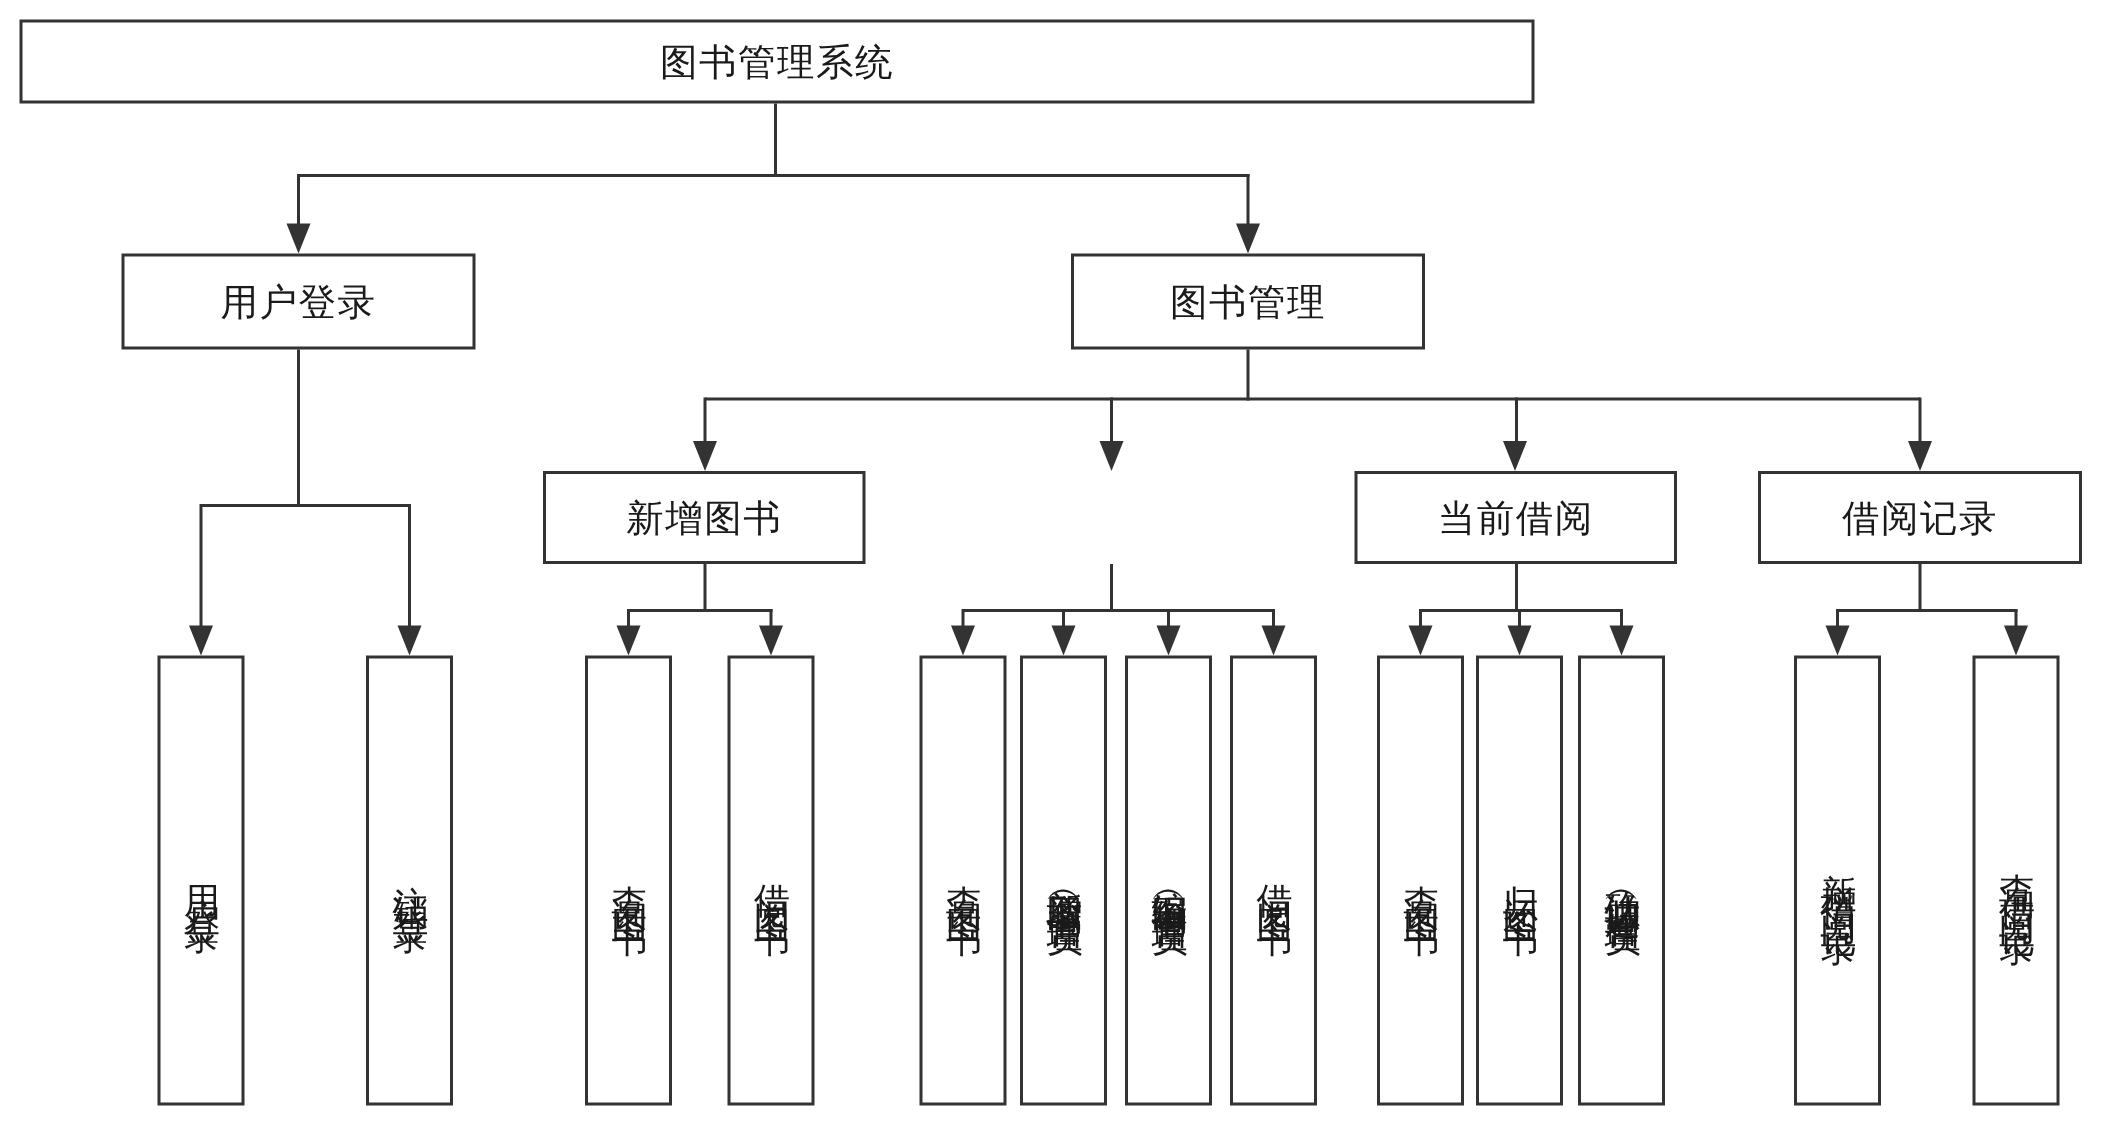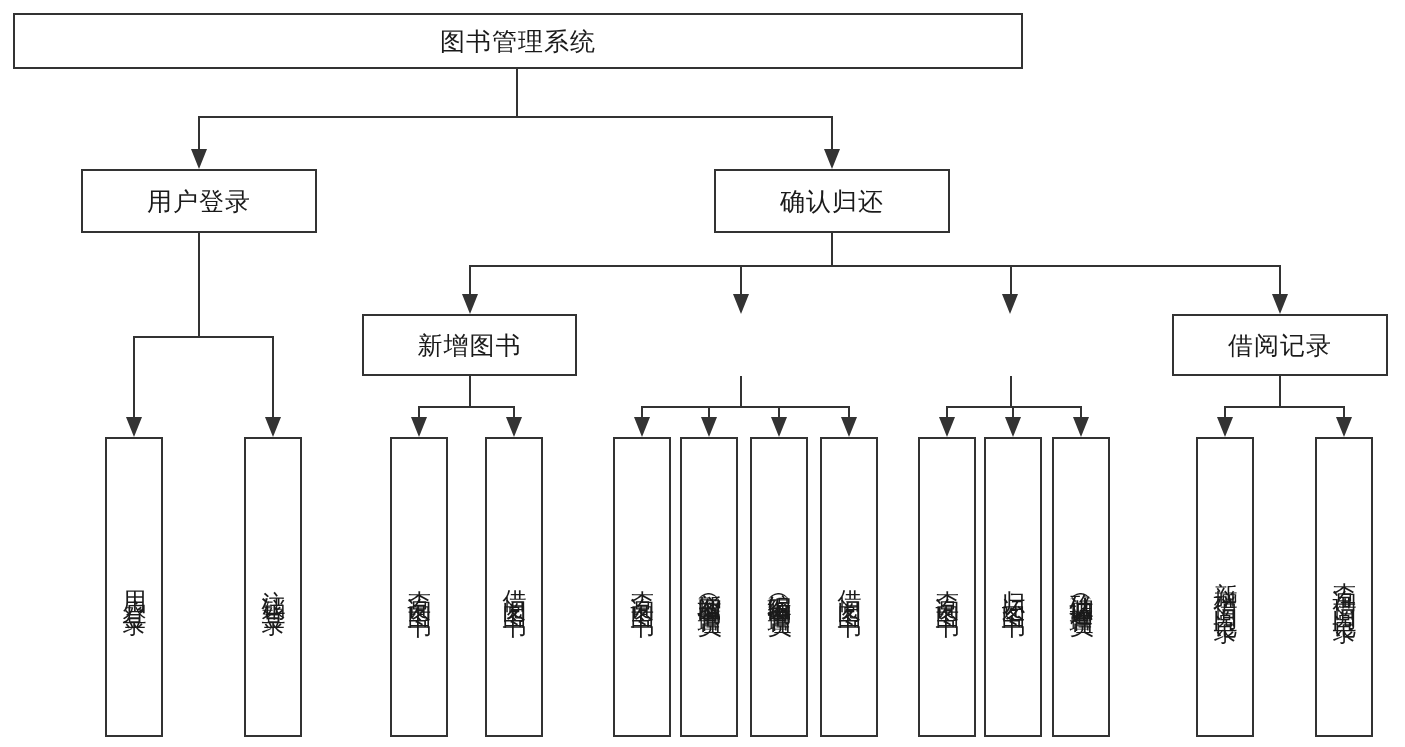--- a/index.html
+++ b/index.html
@@ -31,21 +31,21 @@
   <div class="hl" style="left:199px;top:116px;width:634px"></div>
   <div class="vl" style="left:198px;top:116px;height:36px"></div>
   <div class="ar" style="left:191px;top:149px"></div>
   <div class="vl" style="left:831px;top:116px;height:36px"></div>
   <div class="ar" style="left:824px;top:149px"></div>
 
   <div class="box" style="left:81px;top:169px;width:236px;height:64px">
     <span class="hlabel">用户登录</span>
   </div>
   <div class="box" style="left:714px;top:169px;width:236px;height:64px">
-    <span class="hlabel">确认归还</span>
+    <span class="hlabel">图书管理</span>
   </div>
 
   <div class="vl" style="left:198px;top:233px;height:104px"></div>
   <div class="hl" style="left:134px;top:336px;width:140px"></div>
   <div class="vl" style="left:133px;top:336px;height:84px"></div>
   <div class="ar" style="left:126px;top:417px"></div>
   <div class="vl" style="left:272px;top:336px;height:84px"></div>
   <div class="ar" style="left:265px;top:417px"></div>
 
   <div class="vl" style="left:831px;top:233px;height:34px"></div>
@@ -54,20 +54,23 @@
   <div class="ar" style="left:462px;top:294px"></div>
   <div class="vl" style="left:740px;top:265px;height:32px"></div>
   <div class="ar" style="left:733px;top:294px"></div>
   <div class="vl" style="left:1010px;top:265px;height:32px"></div>
   <div class="ar" style="left:1002px;top:294px"></div>
   <div class="vl" style="left:1279px;top:265px;height:32px"></div>
   <div class="ar" style="left:1272px;top:294px"></div>
 
   <div class="box" style="left:362px;top:314px;width:215px;height:62px">
     <span class="hlabel">新增图书</span>
+  </div>
+  <div class="box" style="left:903px;top:314px;width:215px;height:62px">
+    <span class="hlabel">当前借阅</span>
   </div>
   <div class="box" style="left:1172px;top:314px;width:216px;height:62px">
     <span class="hlabel">借阅记录</span>
   </div>
 
   <div class="vl" style="left:469px;top:376px;height:31px"></div>
   <div class="hl" style="left:419px;top:406px;width:96px"></div>
   <div class="vl" style="left:418px;top:406px;height:14px"></div>
   <div class="ar" style="left:411px;top:417px"></div>
   <div class="vl" style="left:513px;top:406px;height:14px"></div>

